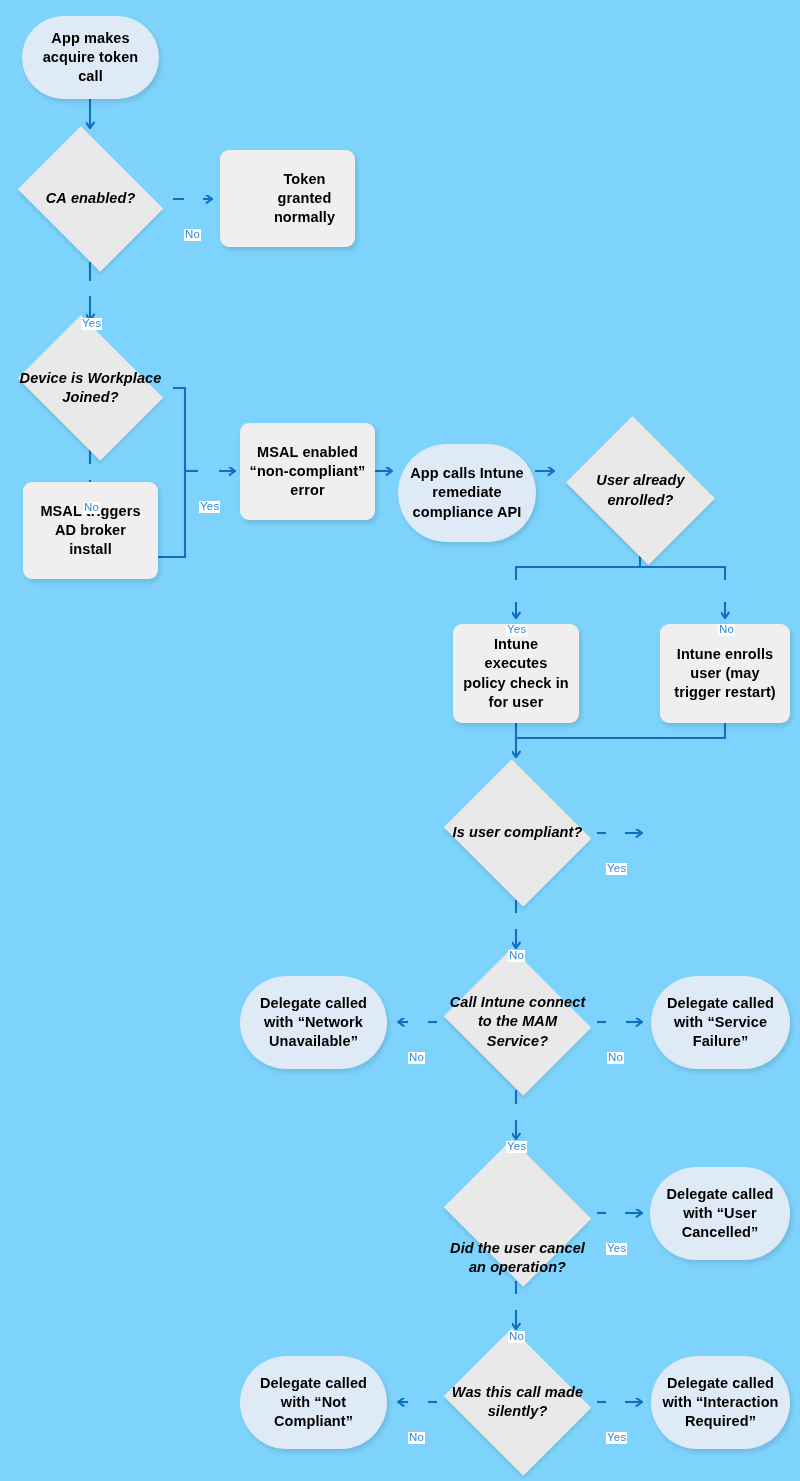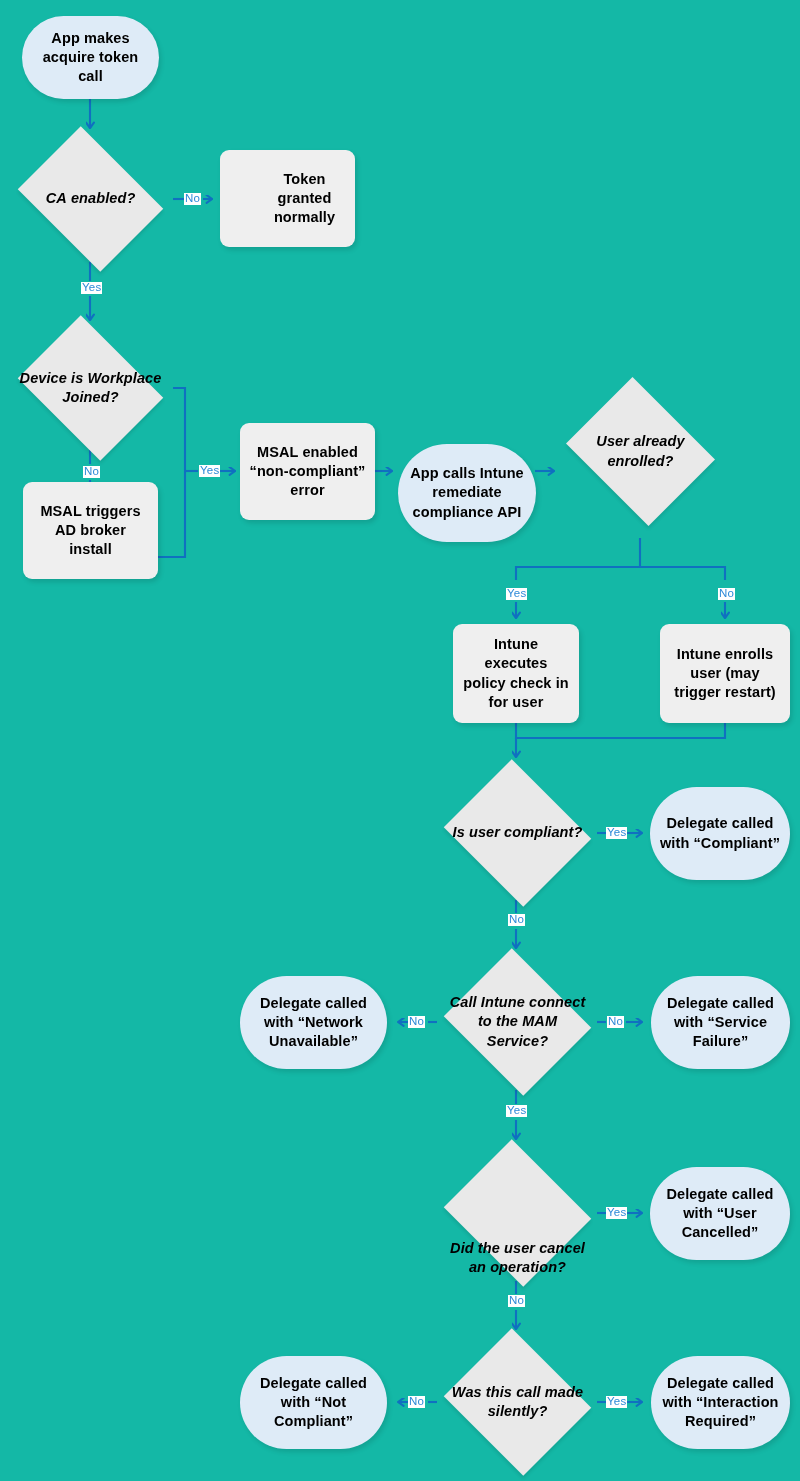--- a/index.html
+++ b/index.html
@@ -5,21 +5,21 @@
 <style>
   html, body {
     margin: 0;
     padding: 0;
     background: #ffffff;
   }
   #canvas {
     position: relative;
     width: 800px;
     height: 1481px;
-    background: #14b8a6;
+    background: #7dd3fc;
     font-family: "Liberation Sans", sans-serif;
     overflow: hidden;
   }
   #connectors {
     position: absolute;
     left: 0;
     top: 0;
     width: 800px;
     height: 1481px;
     pointer-events: none;
@@ -75,20 +75,21 @@
     position: absolute;
     color: #2f8ad8;
     font-size: 11.5px;
     font-weight: 400;
     letter-spacing: 0.2px;
     white-space: nowrap;
     font-family: "Liberation Sans", sans-serif;
     background: #ffffff;
     padding: 0 1px;
     line-height: 1;
+    margin-top: 36px;
   }
   .bold-seg { font-weight: 700; }
 </style>
 </head>
 <body>
 
 <div id="canvas">
 
   <svg id="connectors" viewBox="0 0 800 1481" width="800" height="1481">
     <defs>
@@ -207,41 +208,38 @@
   </div>
 
   <div class="node proc" style="left:240px; top:423px; width:135px; height:97px;">
     <span>MSAL enabled “non-compliant” error</span>
   </div>
 
   <div class="node term" style="left:398px; top:444px; width:138px; height:98px;">
     <span>App calls Intune remediate compliance API</span>
   </div>
 
-  <div class="node dec" style="left:558px; top:385px; width:165px; height:133px;">
+  <div class="node dec" style="left:558px; top:424px; width:165px; height:133px;">
     <span class="dia-shape"></span>
     <span class="dia-label">User already enrolled?</span>
   </div>
 
   <div class="node proc" style="left:453px; top:624px; width:126px; height:99px;">
     <span>Intune executes policy check in for user</span>
   </div>
 
   <div class="node proc" style="left:660px; top:624px; width:130px; height:99px;">
     <span>Intune enrolls user (may trigger restart)</span>
   </div>
 
   <div class="node dec" style="left:438px; top:765px; width:159px; height:136px;">
     <span class="dia-shape"></span>
     <span class="dia-label">Is user compliant?</span>
   </div>
 
-  <div class="node term" style="left:650px; top:787px; width:140px; height:93px;">
-    <span>Delegate called with “Compliant”</span>
-  </div>
 
   <div class="node dec" style="left:438px; top:954px; width:159px; height:136px;text-align:center;">
     <span class="dia-shape"></span>
     <span class="dia-label">Call Intune connect to the MAM Service?</span>
   </div>
 
   <div class="node term" style="left:240px; top:976px; width:147px; height:93px;">
     <span>Delegate called with “Network Unavailable”</span>
   </div>
 

